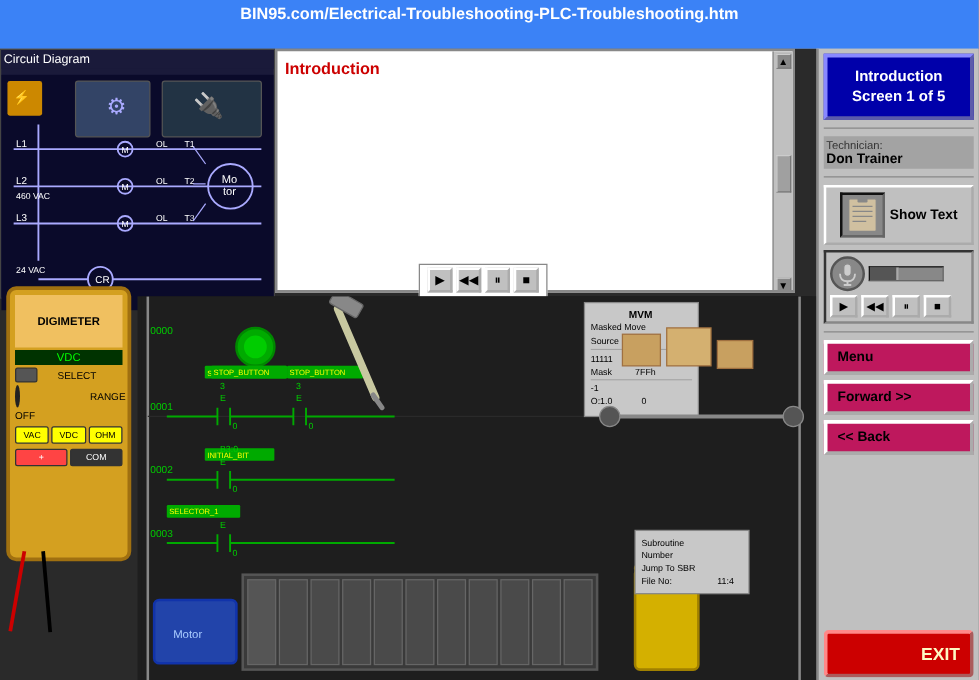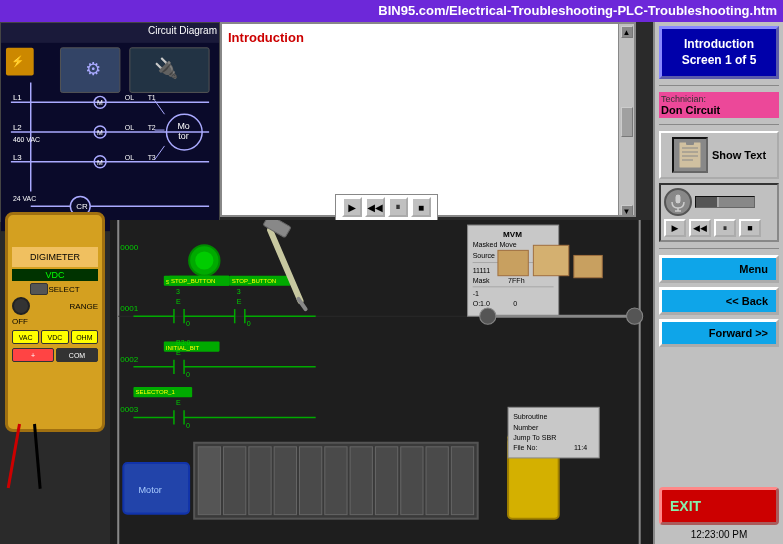--- a/index.html
+++ b/index.html
@@ -6,27 +6,27 @@
     body {
       width: 783px;
       height: 544px;
       overflow: hidden;
       font-family: Arial, sans-serif;
       background: #c0c0c0;
     }
 
     
     #title-bar {
-      background: #6d28d9;
+      background: #3b82f6;
       color: #ffffff;
       font-size: 13px;
       font-weight: bold;
       padding: 3px 6px;
-      text-align: right;
-      height: 22px;
+      text-align: center;
+      height: 39px;
       line-height: 16px;
     }
 
     
     #main-container {
       display: flex;
       width: 783px;
       height: 522px;
     }
 
@@ -45,21 +45,21 @@
       left: 0;
       width: 220px;
       height: 200px;
       background: #1a1a3a;
       border: 1px solid #444;
     }
 
     #circuit-title {
       color: #ffffff;
       font-size: 10px;
-      text-align: right;
+      text-align: left;
       padding: 2px;
       background: #1a1a3a;
     }
 
     #intro-title {
       color: #cc0000;
       font-size: 13px;
       font-weight: bold;
       margin-bottom: 4px;
     }
@@ -105,45 +105,43 @@
       padding: 4px 2px;
       border: 2px inset #888;
       border-radius: 3px;
       margin: 2px 0;
       font-family: monospace;
     }
 
     #meter-brand {
       color: #000;
       font-size: 9px;
-      font-weight: normal;
+      font-weight: bold;
       text-align: center;
       background: #f0c060;
-      padding: 5px;
+      padding: 16px;
       margin-bottom: 2px;
-      margin-top: 28px;
     }
 
     #meter-vdc {
       background: #003300;
       color: #00ff00;
       font-size: 9px;
       text-align: center;
       padding: 1px;
       margin: 1px 0;
     }
 
     .meter-btn {
       display: flex;
       align-items: center;
-      gap: 0;
+      gap: 16px;
       margin: 2px 0;
       font-size: 8px;
       color: #000;
-      justify-content: center;
     }
 
     .meter-btn-box {
       width: 18px;
       height: 12px;
       background: #555;
       border: 1px solid #333;
       border-radius: 2px;
     }
 
@@ -204,21 +202,21 @@
       font-size: 12px;
       font-weight: bold;
       text-align: center;
       padding: 8px 4px;
       border: 3px outset #8888ff;
       line-height: 1.3;
     }
 
     
     #technician-box {
-      background: #ec4899;
+      background: #a3a3a3;
       font-size: 10px;
       color: #000;
       padding: 2px;
     }
 
     #technician-label {
       font-size: 9px;
       color: #333;
     }
 
@@ -299,41 +297,41 @@
     .audio-slider {
       width: 60px;
       height: 12px;
       background: #888;
       border: 1px inset #666;
       position: relative;
     }
 
     
     .nav-btn {
-      background: #0ea5e9;
+      background: #be185d;
       border: 3px outset #ffffff;
       color: #000;
       font-size: 11px;
       font-weight: bold;
       padding: 5px 8px;
       cursor: pointer;
-      text-align: right;
+      text-align: left;
       width: 100%;
     }
 
     
     #exit-btn {
       background: #cc0000;
       border: 3px outset #ff8888;
-      color: #86efac;
+      color: #fef9c3;
       font-size: 14px;
       font-weight: bold;
       padding: 8px;
       cursor: pointer;
-      text-align: left;
+      text-align: right;
       border-radius: 4px;
       margin-top: auto;
     }
 
     
     #clock {
       font-size: 10px;
       color: #000;
       text-align: center;
       background: #c0c0c0;
@@ -605,21 +603,21 @@
 
     <div id="screen-indicator">
       <span>Introduction</span><br>
       <span>Screen 1 of 5</span>
     </div>
 
     <div class="sidebar-divider"></div>
 
     <div id="technician-box">
       <div id="technician-label">Technician:</div>
-      <div id="technician-name">Don Circuit</div>
+      <div id="technician-name">Don Trainer</div>
     </div>
 
     <div class="sidebar-divider"></div>
 
     <div id="show-text-area">
       <div id="show-text-row">
         <div id="show-text-icon">
           <svg width="30" height="30" viewBox="0 0 30 30">
             <rect x="4" y="2" width="22" height="26" fill="#d0c0a0" stroke="#888" stroke-width="1" rx="1"></rect>
             <line x1="7" y1="8" x2="23" y2="8" stroke="#888" stroke-width="1"></line>
@@ -652,22 +650,22 @@
         <div class="audio-btn">▶</div>
         <div class="audio-btn">◀◀</div>
         <div class="audio-btn">⏸</div>
         <div class="audio-btn">■</div>
       </div>
     </div>
 
     <div class="sidebar-divider"></div>
 
     <button class="nav-btn">Menu</button>
+    <button class="nav-btn">Forward &gt;&gt;</button>
     <button class="nav-btn">&lt;&lt; Back</button>
-    <button class="nav-btn">Forward &gt;&gt;</button>
 
     <div style="flex:1;"></div>
 
     <div id="exit-btn">EXIT</div>
 
     <div id="clock">12:23:00 PM</div>
 
   </div>
 </div>
 

